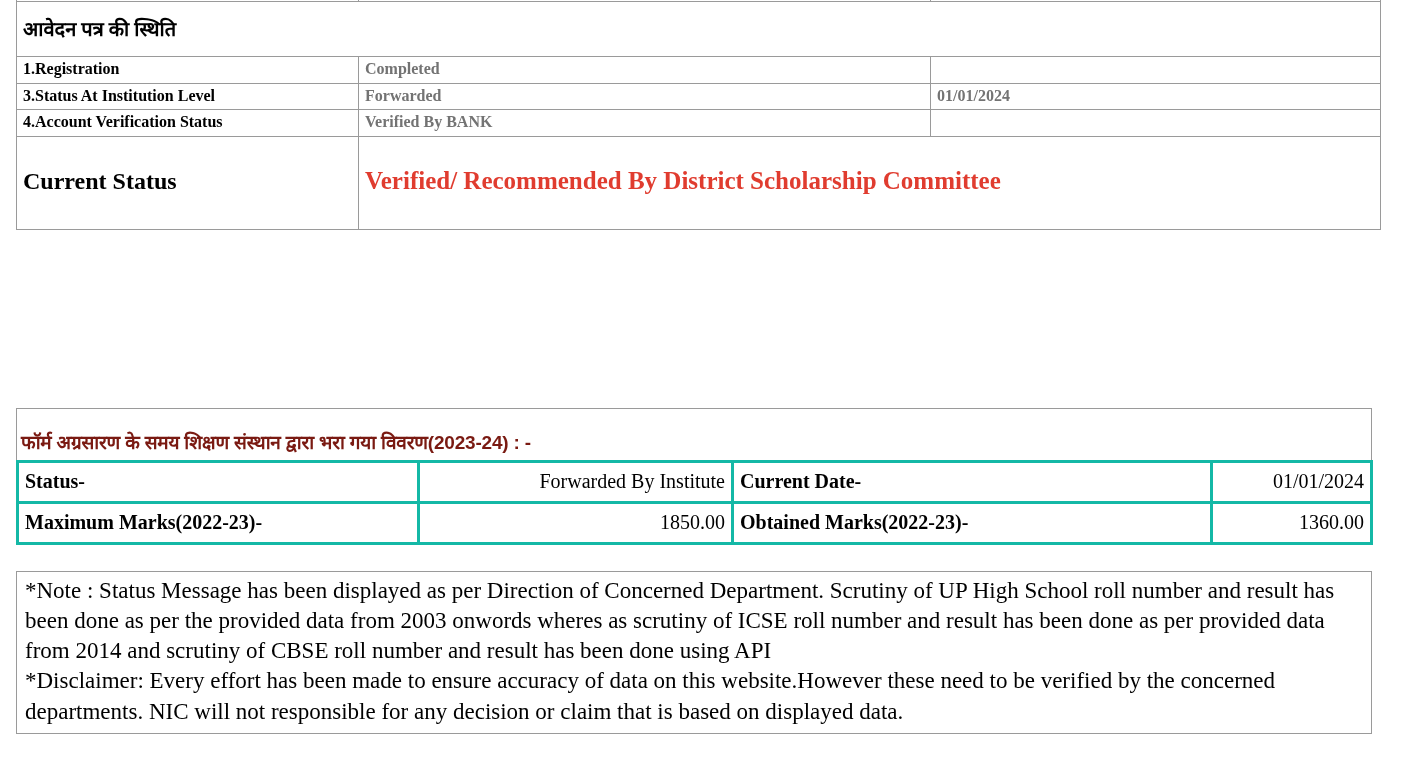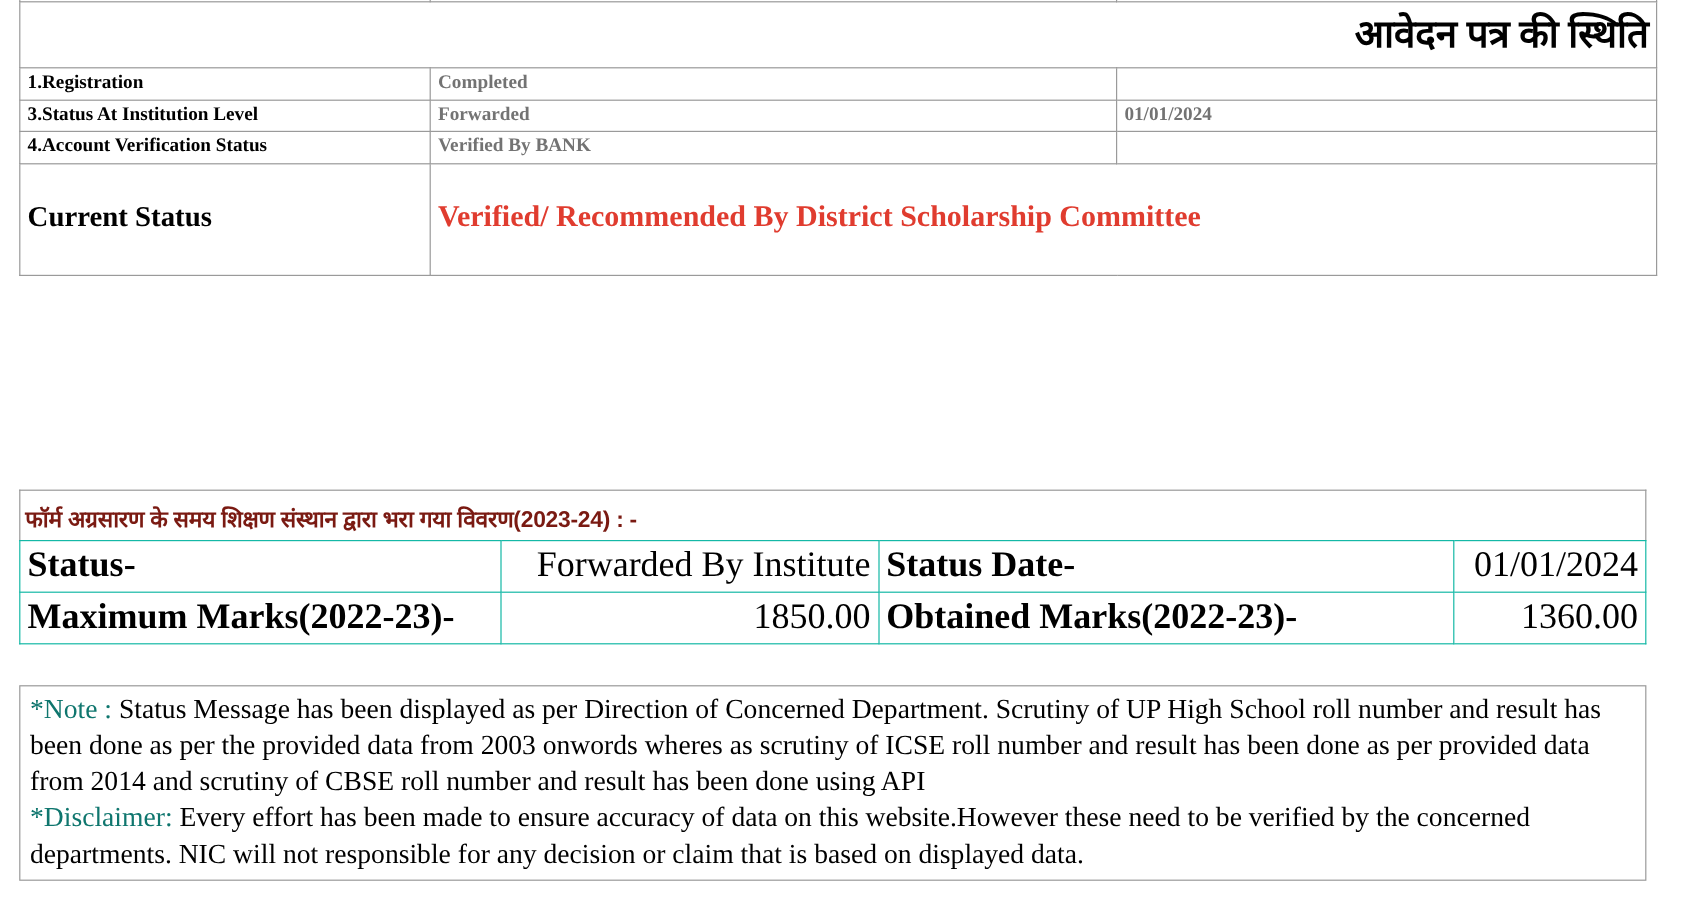--- a/index.html
+++ b/index.html
@@ -44,22 +44,22 @@
   .col-stage  { width: 342px; }
   .col-status { width: 572px; }
   .col-date   { width: 450px; }
 
   .clipped-row td {
     height: 18px;
     padding: 0;
   }
 
   .title-row td {
-    text-align: right;
-    font-size: 32px;
+    text-align: left;
+    font-size: 20px;
     height: 46px;
     padding-top: 4px;
   }
   .head-row td {
     text-align: center;
     font-size: 25px;
     height: 40px;
   }
 
   .green { color: #737373; }
@@ -78,33 +78,33 @@
     left: 16px;
     top: 408px;
     width: 1356px;
   }
   .inst-heading {
     border: 1px solid #9a9a9a;
     border-bottom: none;
     color: #7a1a12;
     font-weight: bold;
     font-size: 19px;
-    padding: 10px 4px 5px 4px;
+    padding: 20px 4px 5px 4px;
     font-family: "Liberation Sans", "DejaVu Sans", sans-serif;
     letter-spacing: -0.2px;
   }
   .inst-table {
     width: 100%;
     border-collapse: collapse;
     table-layout: fixed;
   }
   .inst-table td {
-    border: 1px solid #14b8a6;
+    border: 3px solid #14b8a6;
     padding: 3px 6px 5px 6px;
-    font-size: 30px;
+    font-size: 20px;
     height: 30px;
     vertical-align: middle;
   }
   .inst-table td.lbl { font-weight: bold; }
   .inst-table td.val { font-weight: normal; text-align: right; }
   .iw1 { width: 401px; }
   .iw2 { width: 314px; }
   .iw3 { width: 479px; }
   .iw4 { width: 160px; }
 
@@ -117,21 +117,21 @@
     box-sizing: border-box;
     border: 1px solid #9a9a9a;
     padding: 4px 8px 6px 8px;
     font-size: 23px;
     line-height: 1.31;
     text-align: left;
   }
   .note-box p {
     margin: 0;
   }
-  .note-lead { color: #0f766e; }
+  .note-lead { color: #000000; }
 </style>
 </head>
 <body>
 
 <div class="page">
 
   <table class="status-table">
     <colgroup>
       <col class="col-stage">
         <col class="col-status">
@@ -176,21 +176,21 @@
       <colgroup>
         <col class="iw1">
           <col class="iw2">
           <col class="iw3">
           <col class="iw4">
       </colgroup>
       <tbody>
         <tr>
           <td class="lbl">Status-</td>
           <td class="val">Forwarded By Institute</td>
-          <td class="lbl">Status Date-</td>
+          <td class="lbl">Current Date-</td>
           <td class="val">01/01/2024</td>
         </tr>
         <tr>
           <td class="lbl">Maximum Marks(2022-23)-</td>
           <td class="val">1850.00</td>
           <td class="lbl">Obtained Marks(2022-23)-</td>
           <td class="val">1360.00</td>
         </tr>
       </tbody>
     </table>

